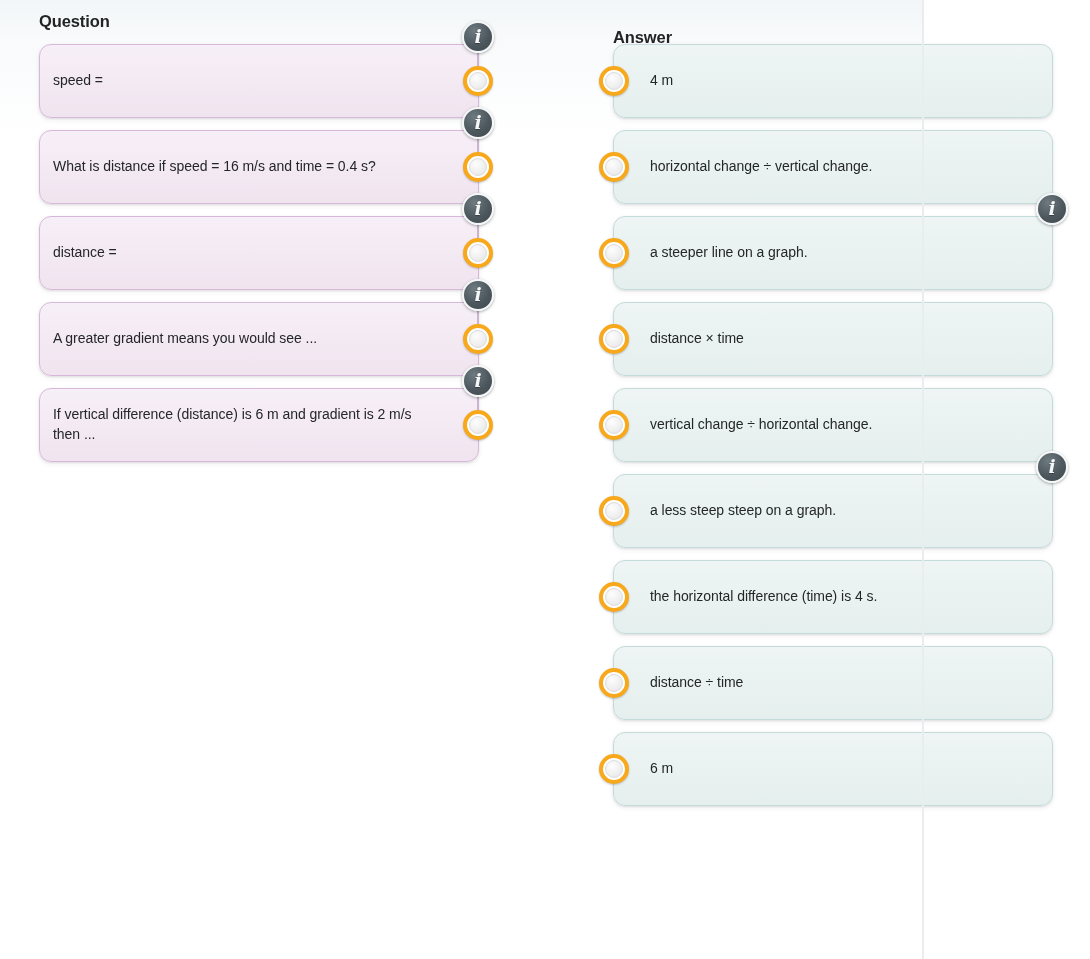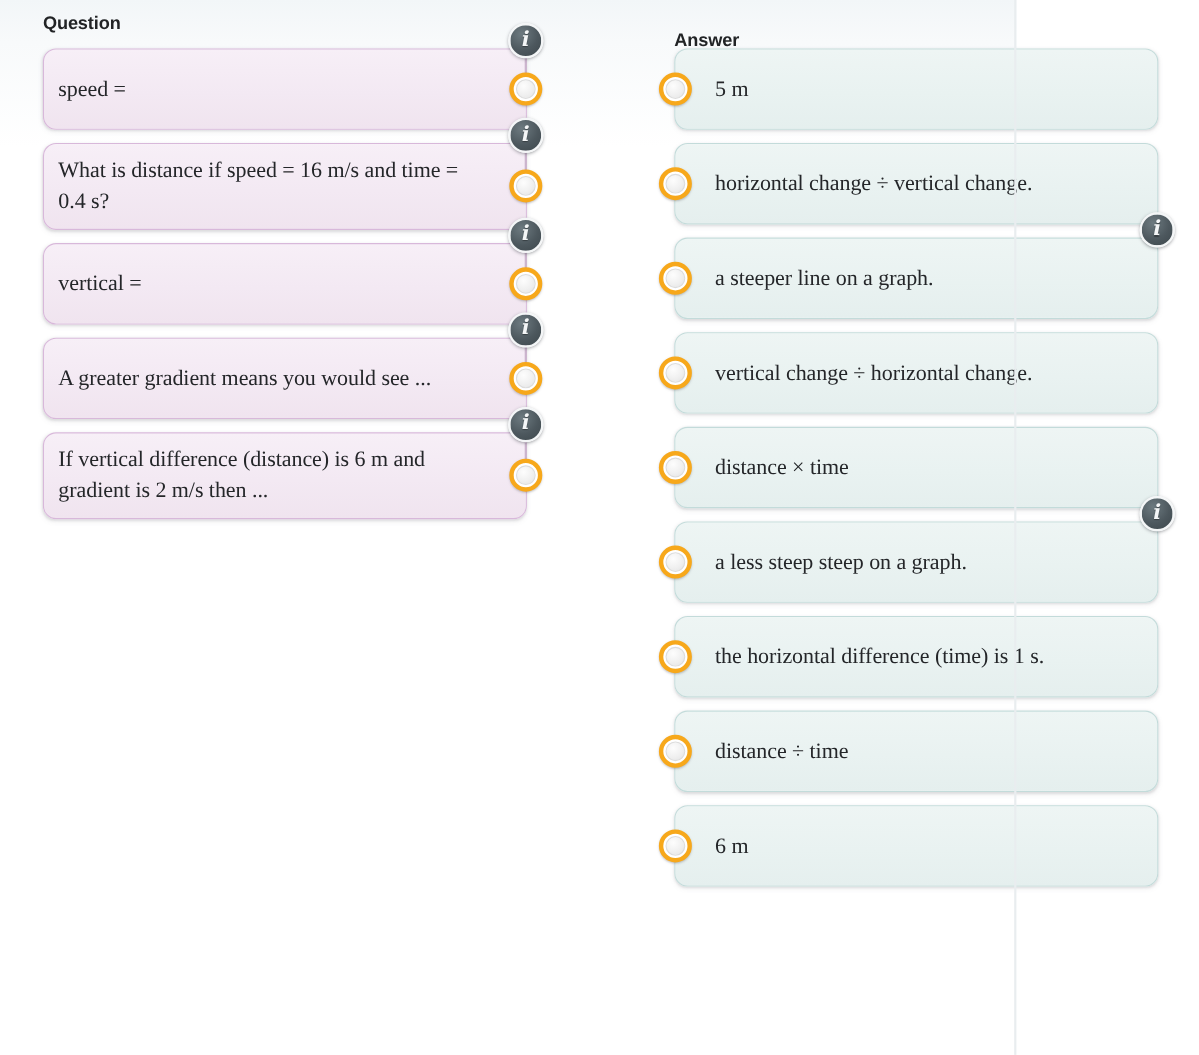--- a/index.html
+++ b/index.html
@@ -39,25 +39,24 @@
     position: relative;
     min-height: 74px;
     margin-bottom: 12px;
     border-radius: 12px;
     display: flex;
     align-items: center;
     box-shadow: 0 1px 2px rgba(120,120,130,0.18),
                 0 2px 5px rgba(120,120,130,0.10);
   }
   .card-text {
-    font-size: 20px;
+    font-size: 14px;
     color: #242629;
     line-height: 1.42;
     letter-spacing: -0.05px;
-    font-family: Liberation Serif, serif;
   }
 
   
   .q-card {
     background: linear-gradient(180deg, #f7eff7 0%, #f3e9f3 55%, #f0e4ef 100%);
     border: 1px solid #d8b8da;
     padding: 10px 46px 10px 13px;
   }
   .q-card .card-text { padding-right: 4px; }
 
@@ -149,21 +148,21 @@
       </div>
       <div class="card q-card">
         <div class="card-text">What is distance if speed = 16 m/s and time = 0.4 s?</div>
         <div class="connector" style="right: -1px; top: -12px; height: 50%;"></div>
         <div class="radio"></div>
         <div class="info-badge" style="right: -16px; top: -24px;">
           <span class="glyph">i</span>
         </div>
       </div>
       <div class="card q-card">
-        <div class="card-text">vertical =</div>
+        <div class="card-text">distance =</div>
         <div class="connector" style="right: -1px; top: -12px; height: 50%;"></div>
         <div class="radio"></div>
         <div class="info-badge" style="right: -16px; top: -24px;">
           <span class="glyph">i</span>
         </div>
       </div>
       <div class="card q-card">
         <div class="card-text">A greater gradient means you would see ...</div>
         <div class="connector" style="right: -1px; top: -12px; height: 50%;"></div>
         <div class="radio"></div>
@@ -176,51 +175,51 @@
         <div class="connector" style="right: -1px; top: -12px; height: 50%;"></div>
         <div class="radio"></div>
         <div class="info-badge" style="right: -16px; top: -24px;">
           <span class="glyph">i</span>
         </div>
       </div>
     </div>
 
   <div id="answer-column" class="column">
       <div class="card a-card">
-        <div class="card-text">5 m</div>
+        <div class="card-text">4 m</div>
         <div class="radio"></div>
       </div>
       <div class="card a-card">
         <div class="card-text">horizontal change ÷ vertical change.</div>
         <div class="radio"></div>
       </div>
       <div class="card a-card">
         <div class="card-text">a steeper line on a graph.</div>
         <div class="radio"></div>
         <div class="info-badge" style="right: -16px; top: -24px;">
           <span class="glyph">i</span>
         </div>
       </div>
       <div class="card a-card">
+        <div class="card-text">distance ×  time</div>
+        <div class="radio"></div>
+      </div>
+      <div class="card a-card">
         <div class="card-text">vertical change ÷ horizontal change.</div>
         <div class="radio"></div>
       </div>
       <div class="card a-card">
-        <div class="card-text">distance ×  time</div>
-        <div class="radio"></div>
-      </div>
-      <div class="card a-card">
         <div class="card-text">a less steep steep on a graph.</div>
         <div class="radio"></div>
         <div class="info-badge" style="right: -16px; top: -24px;">
           <span class="glyph">i</span>
         </div>
       </div>
       <div class="card a-card">
-        <div class="card-text">the horizontal difference (time) is 1 s.</div>
+        <div class="card-text">the horizontal difference (time) is 4 s.</div>
         <div class="radio"></div>
       </div>
       <div class="card a-card">
         <div class="card-text">distance ÷ time</div>
         <div class="radio"></div>
       </div>
       <div class="card a-card">
         <div class="card-text">6 m</div>
         <div class="radio"></div>
       </div>

